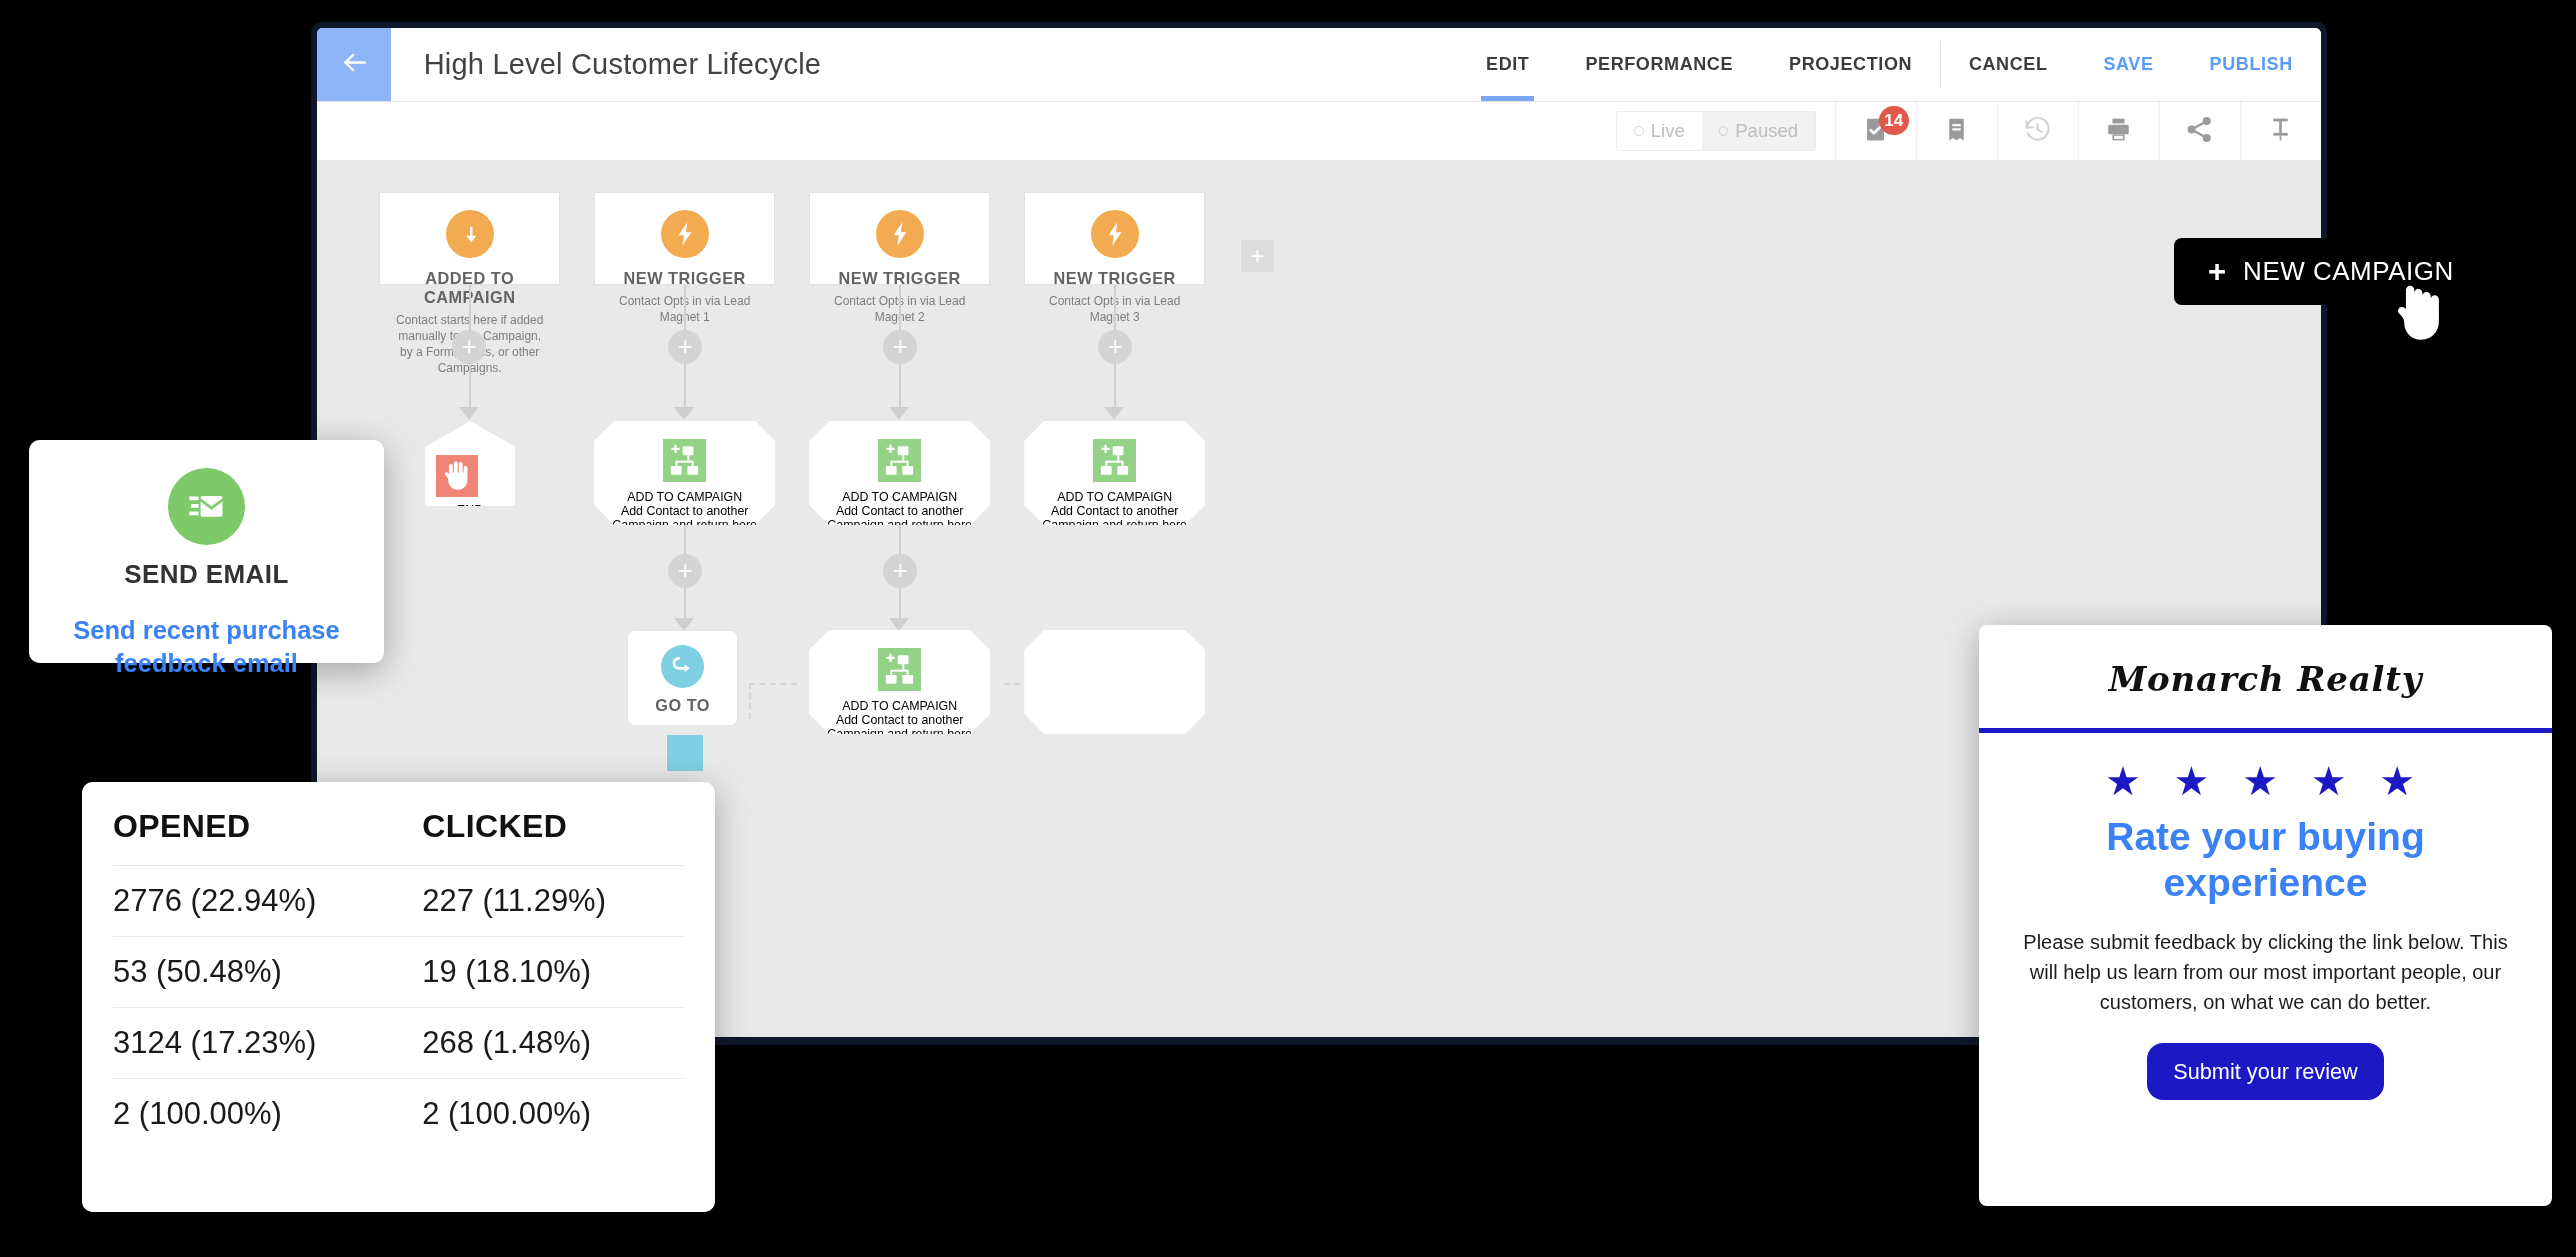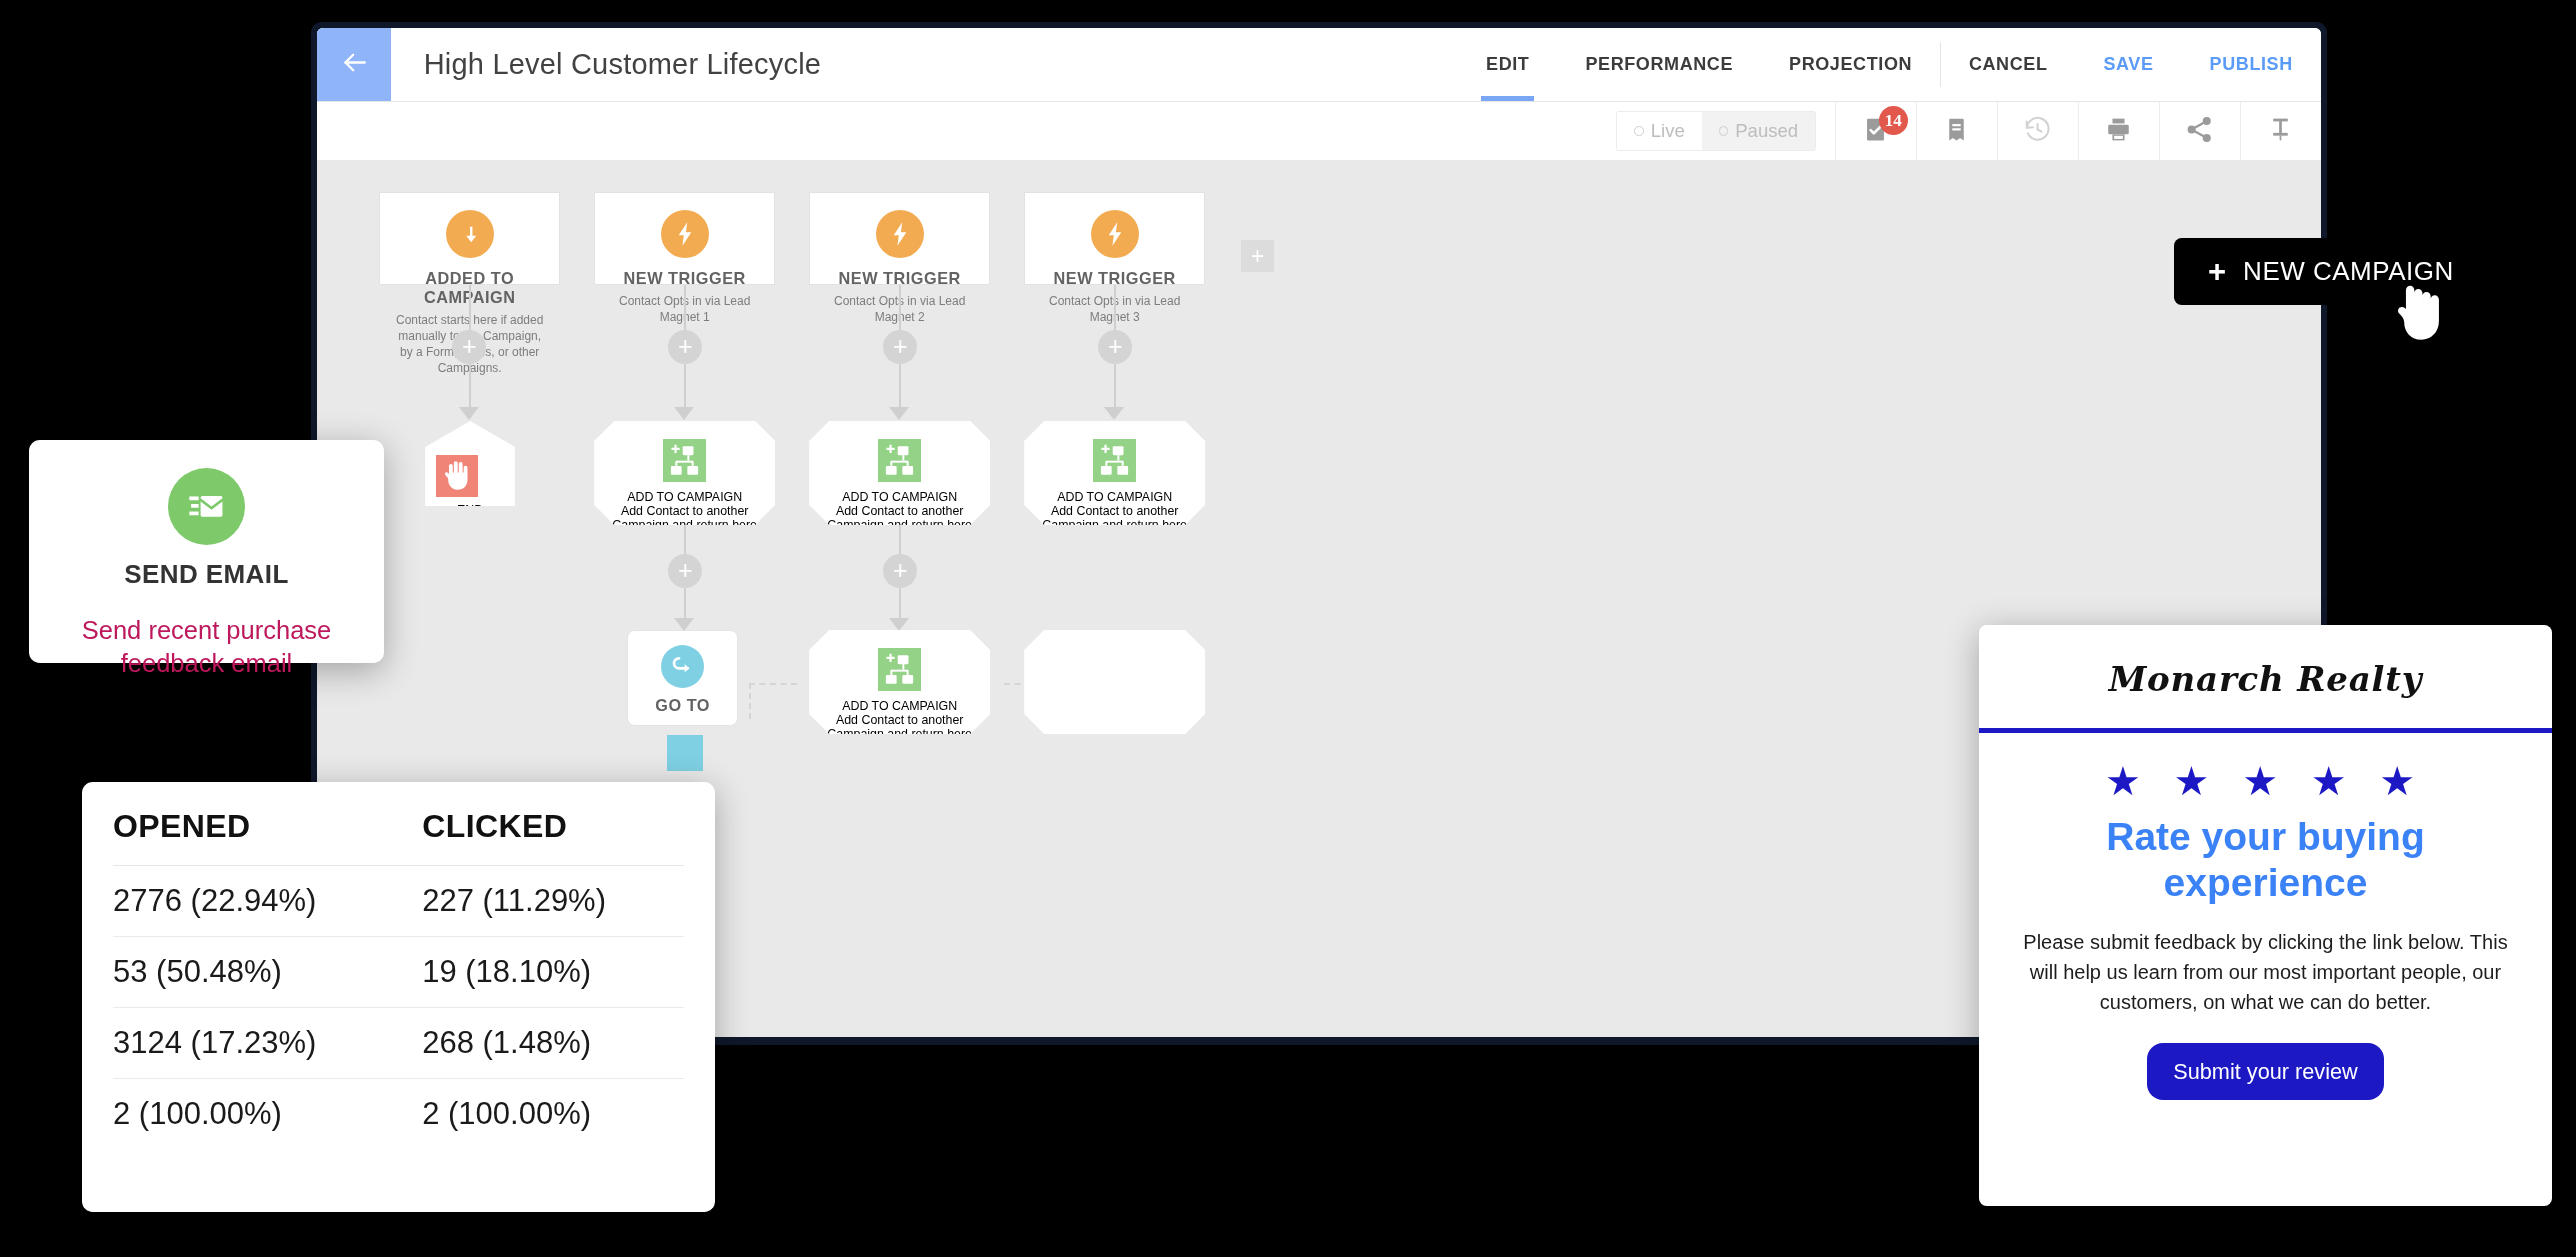--- a/index.html
+++ b/index.html
@@ -115,21 +115,21 @@
   .tool-ic svg { width: 29px; height: 29px; }
   .badge {
     position: absolute;
     top: 4.6px; left: 43px;
     min-width: 29px; height: 29px;
     padding: 0 5.4px;
     border-radius: 14.7px;
     background: #e2584d;
     color: #fff;
     font-size: 17px; font-weight: bold;
-    display: flex; align-items: center; justify-content: center; font-family: Liberation Serif, serif;
+    display: flex; align-items: center; justify-content: center;
   }
 
   
   .canvas {
     position: relative;
     height: calc(100% - 133px);
     background: #e9e9e9;
     overflow: hidden;
   }
 
@@ -264,21 +264,21 @@
     width: 77px; height: 77px; border-radius: 50%;
     background: #7ec96a;
     margin: 0 auto 14px auto;
     display: flex; align-items: center; justify-content: center;
   }
   .send-email .ic svg { width: 43px; height: 43px; }
   .send-email .t {
     font-size: 26px; font-weight: bold; color: #333; letter-spacing: 0.4px;
     margin-bottom: 24px;
   }
-  .send-email .d { font-size: 25.5px; color: #be185d; line-height: 1.28; }
+  .send-email .d { font-size: 25.5px; color: #3b82f6; line-height: 1.28; font-weight: bold; }
 
   .stats-card {
     left: 82px; top: 782px;
     width: 633px; height: 430px;
     padding: 26px 31px 0 31px;
   }
   .stats-card table { width: 100%; border-collapse: collapse; }
   .stats-card th {
     text-align: left;
     font-size: 32px; font-weight: bold; color: #111;

